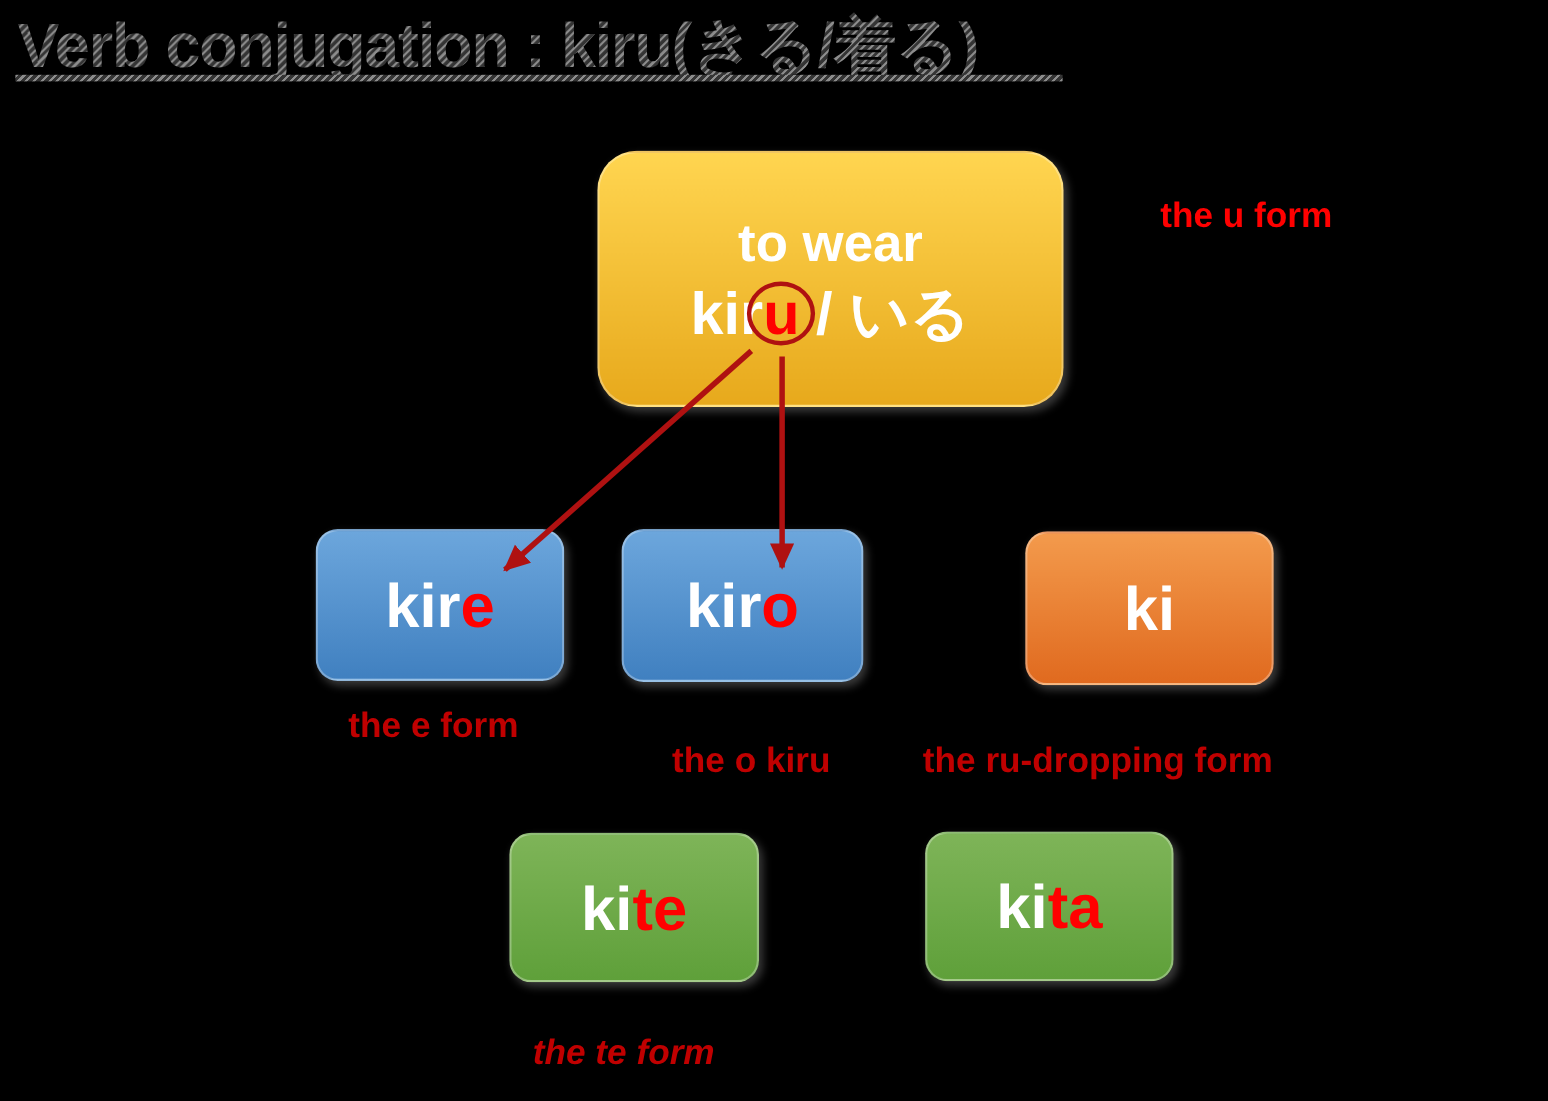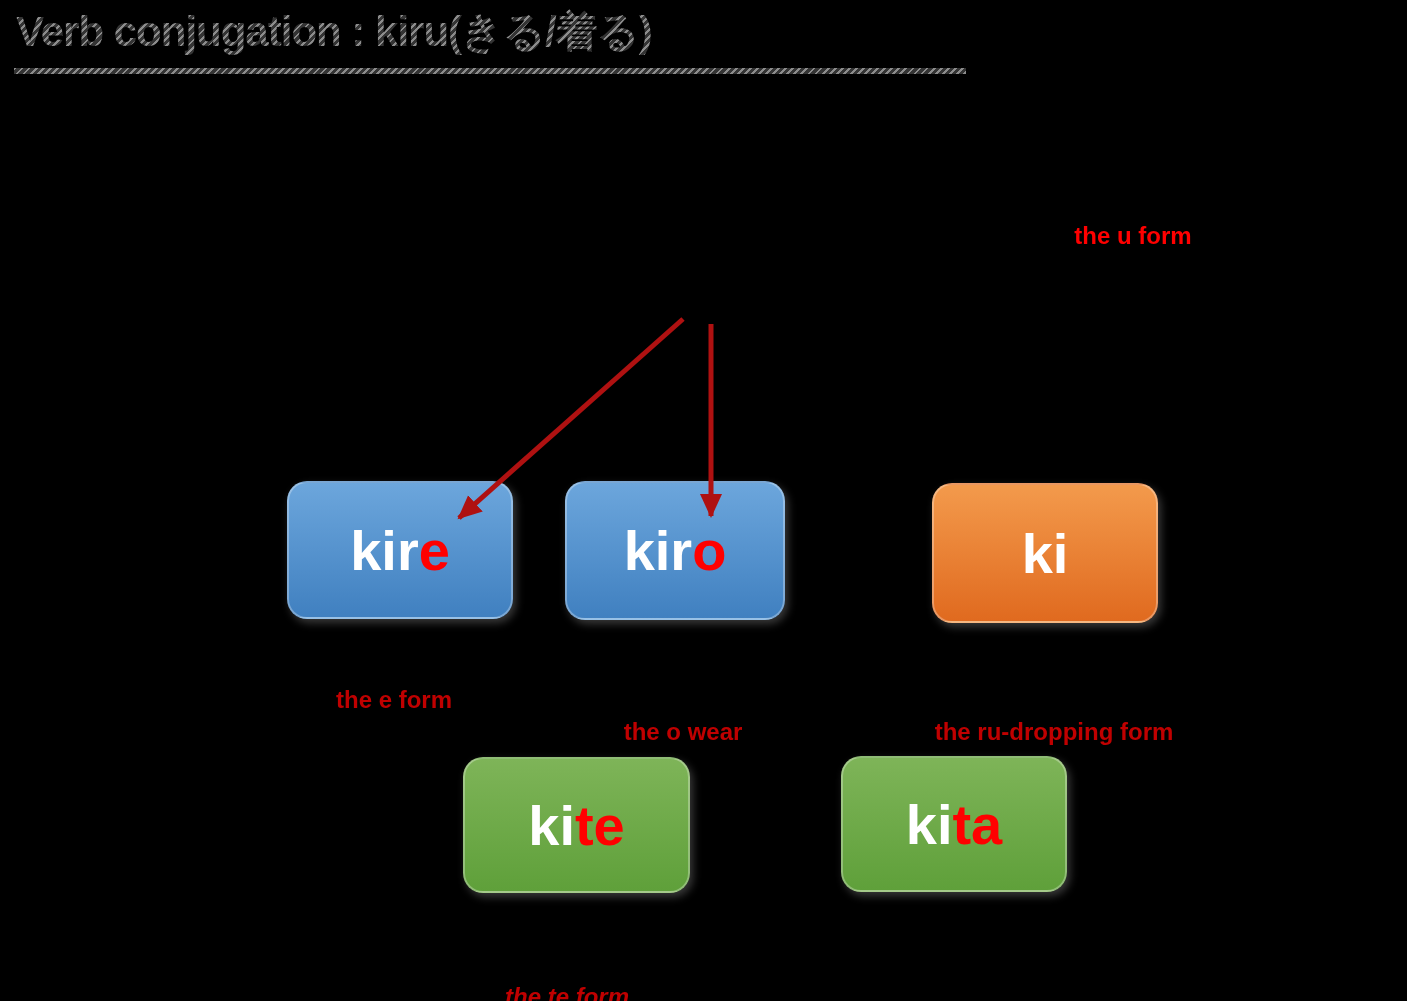--- a/index.html
+++ b/index.html
@@ -3,21 +3,21 @@
 <meta charset="utf-8">
 <style>
   html,body { margin:0; padding:0; background:#000; }
   #canvas {
     position:relative; width:1407px; height:1001px; background:#000; overflow:hidden;
     font-family:"Liberation Sans","DejaVu Sans",sans-serif;
   }
   
   .title-text {
     position:absolute; left:16px; top:4px;
-    font-size:42px; font-weight:bold; letter-spacing:-1px;
+    font-size:57px; font-weight:bold; letter-spacing:-1px;
     color:#6f6f6f; white-space:nowrap;
   }
   @supports (-webkit-background-clip: text) {
     .title-text {
       background-image:repeating-linear-gradient(135deg,#8c8c8c 0 2px,#343434 2px 5px);
       -webkit-background-clip:text;
       -webkit-text-fill-color:transparent;
     }
   }
   .title-underline {
@@ -53,41 +53,45 @@
   
   .circled { position:relative; display:inline-block; }
   .circled::after {
     content:""; position:absolute; left:50%; top:49%;
     transform:translate(-50%,-50%);
     width:54px; height:50px; border:4px solid #af1111; border-radius:50%;
   }
   
   .form-label {
     position:absolute; transform:translateX(-50%);
-    font-size:24px; font-weight:bold; line-height:38px;
-    color:#c00000; white-space:nowrap;margin-top:41px;
+    font-size:32px; font-weight:bold; line-height:38px;
+    color:#c00000; white-space:nowrap;
   }
   .form-label.bright { color:#ff0000; }
   #label-u  { left:1133px; top:176px; }
   #label-e  { left:394px;  top:640px; }
   #label-o  { left:683px;  top:672px; }
-  #label-ru { left:1054px; top:672px; }
+  #label-ru { left:998px; top:672px; }
   #label-te { left:567px;  top:937px;font-style:italic; }
   #label-ta { left:962px;  top:937px; }
   
   #arrows { position:absolute; left:0; top:0; pointer-events:none; }
 </style>
 </head>
 <body>
 
 <div id="canvas">
 
   <div class="title-text">Verb conjugation : kiru(きる/着る)</div>
   <div class="title-underline"></div>
 
+  <div class="box" id="root-box">
+    <div class="line1">to wear</div>
+    <div class="line2"><span>kir</span><span class="hl circled">u</span><span> / いる</span></div>
+  </div>
 
   <div class="box node" id="node-kire">
       <span>kir</span>
       <span class="hl">e</span>
     </div>
 
   <div class="box node" id="node-kiro">
       <span>kir</span>
       <span class="hl">o</span>
     </div>
@@ -101,21 +105,21 @@
       <span class="hl">te</span>
     </div>
 
   <div class="box node" id="node-kita">
       <span>ki</span>
       <span class="hl">ta</span>
     </div>
 
   <div class="form-label bright" id="label-u">the u form</div>
   <div class="form-label" id="label-e">the e form</div>
-  <div class="form-label" id="label-o">the o wear</div>
+  <div class="form-label" id="label-o">the o kiru</div>
   <div class="form-label" id="label-ru">the ru-dropping form</div>
   <div class="form-label" id="label-te">the te form</div>
 
   <svg id="arrows" width="1407" height="1001" viewBox="0 0 1407 1001">
     <defs>
       <marker id="ah" markerUnits="userSpaceOnUse" markerWidth="26" markerHeight="24" refX="22" refY="11" orient="auto">
         <path d="M0,0 L24,11 L0,22 Z" fill="#af1111"></path>
       </marker>
     </defs>
     <line x1="683" y1="319" x2="459" y2="518" stroke="#af1111" stroke-width="5" marker-end="url(#ah)"></line>

